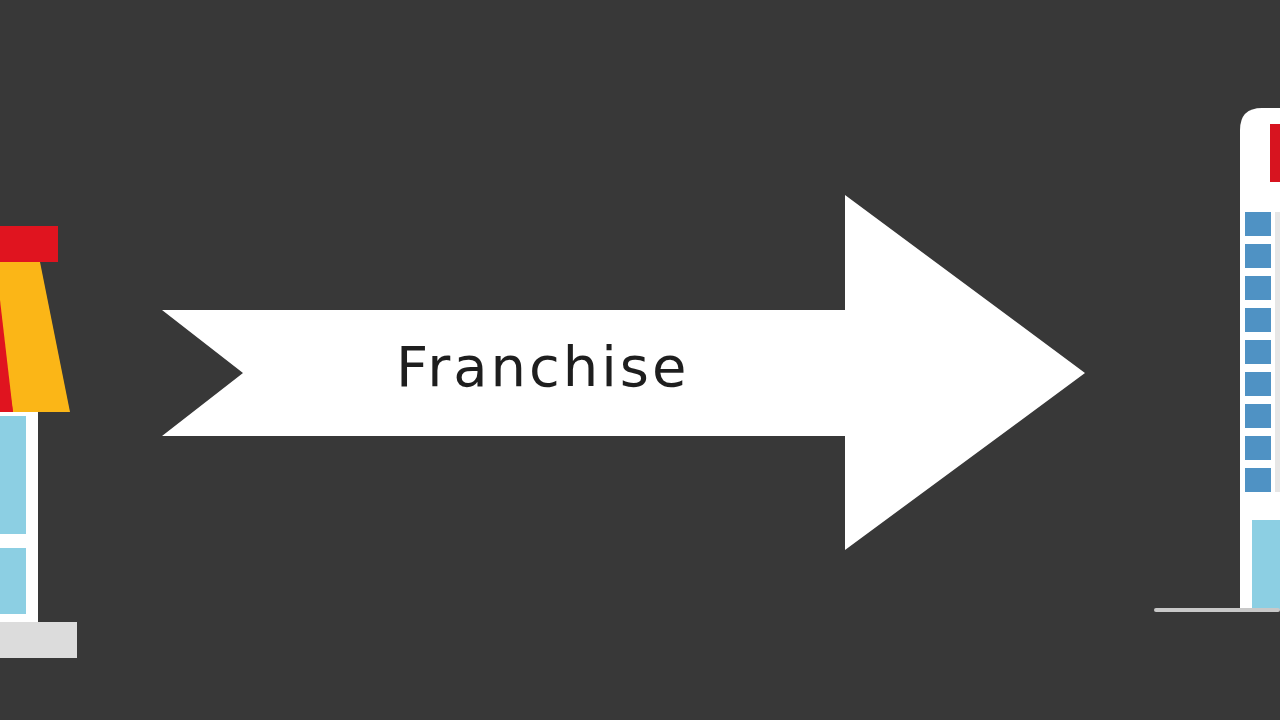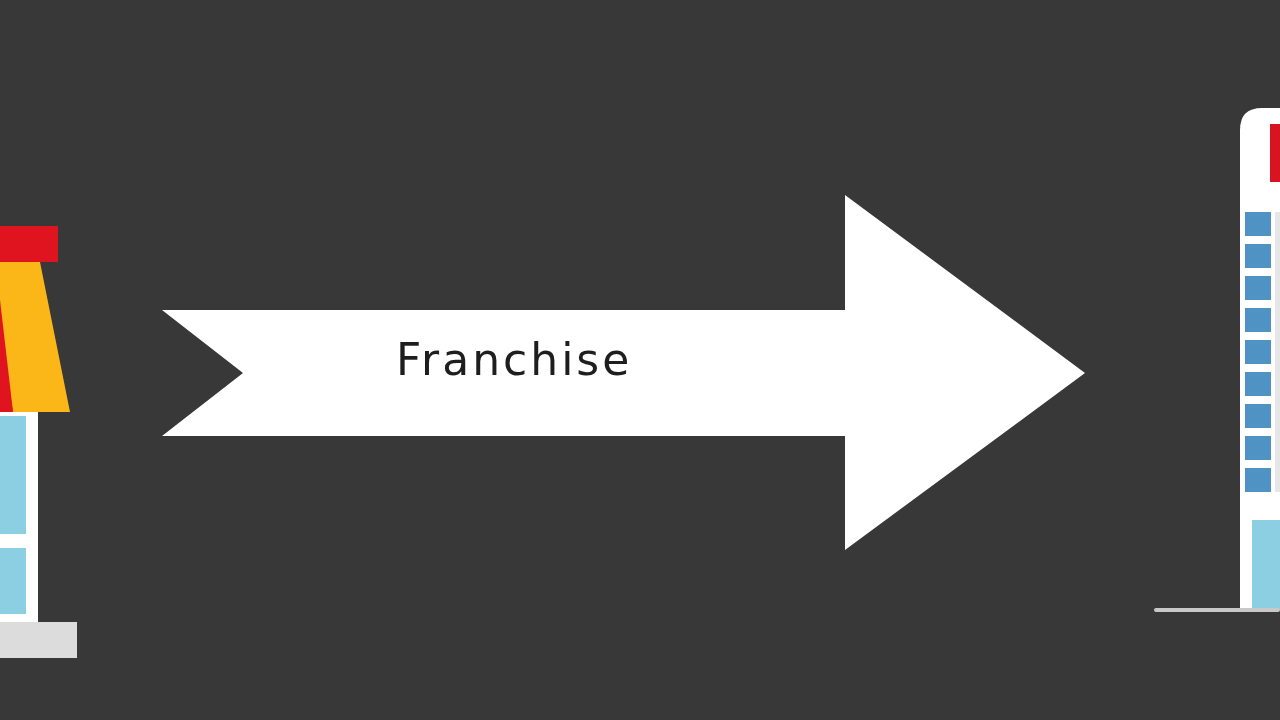--- a/index.html
+++ b/index.html
@@ -12,21 +12,21 @@
     .scene { position: absolute; left: 0; top: 0; width: 1280px; height: 720px; }
     .arrow-label {
       position: absolute;
       left: 160px; top: 330px; width: 800px; height: 80px;
       display: flex; align-items: center; justify-content: center;
       padding-right: 0;
       box-sizing: border-box;
     }
     .arrow-label span {
       font-family: "DejaVu Sans", sans-serif;
-      font-size: 44px;
+      font-size: 56px;
       color: #1e1e1e;
       letter-spacing: 3px;
       position: absolute;
       left: 236px;
       top: 4px;
     }
   </style>
 </head>
 <body>
 

